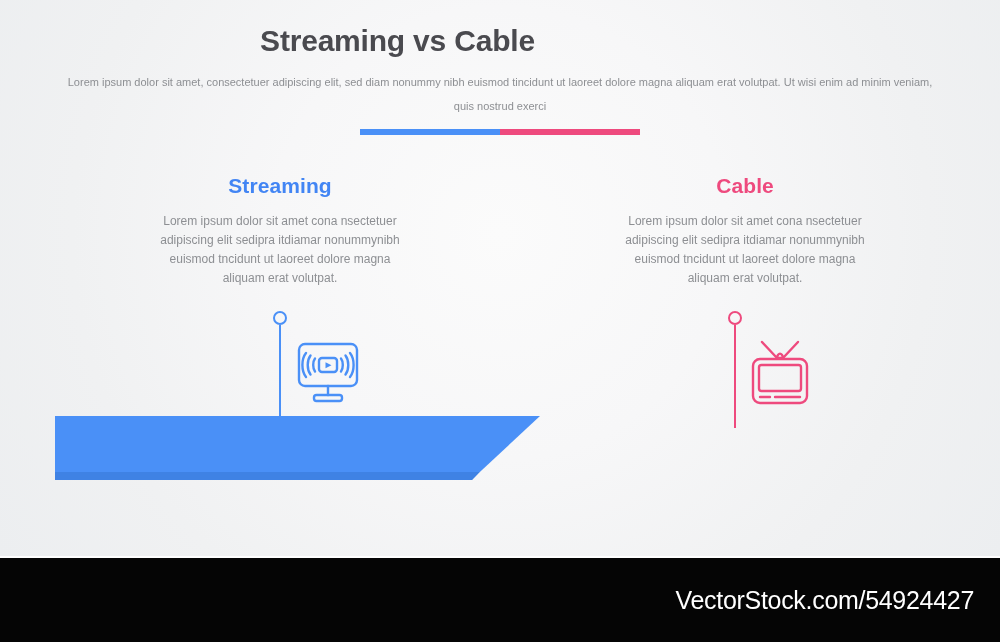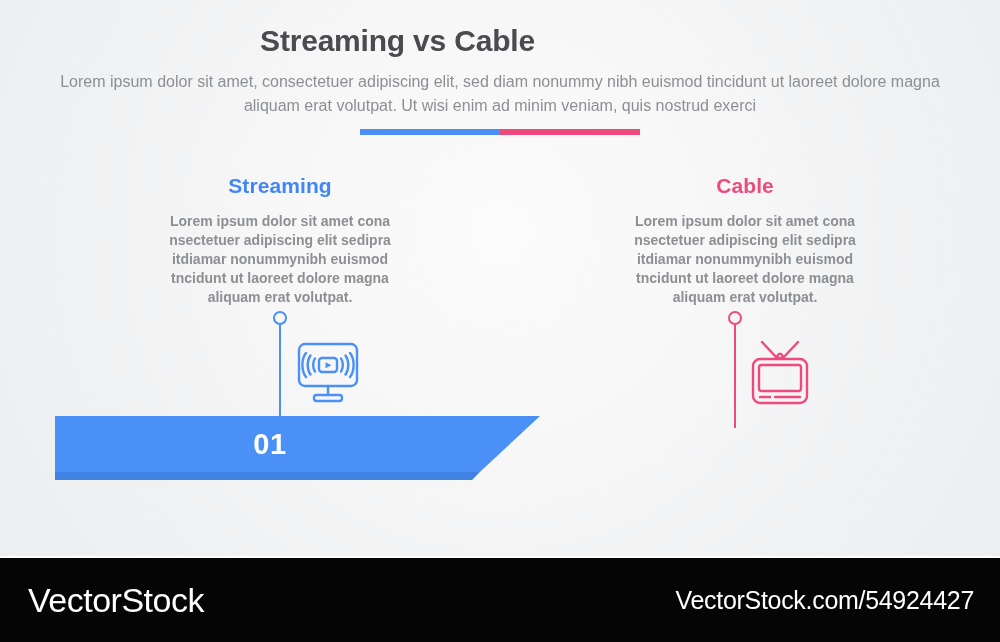--- a/index.html
+++ b/index.html
@@ -46,21 +46,21 @@
     letter-spacing: -0.2px;
   }
 
   .subtitle {
     position: absolute;
     left: 50%;
     transform: translateX(-50%);
     top: 70px;
     width: 880px;
     text-align: center;
-    font-size: 16px;
+    font-size: 11px;
     line-height: 24px;
     color: #8d8f93;
     font-weight: 400;
   }
 
   
   .divider {
     position: absolute;
     left: 360px;
     top: 129px;
@@ -88,25 +88,24 @@
   .col-heading {
     font-size: 21px;
     font-weight: bold;
     margin: 0 0 14px 0;
     letter-spacing: 0.1px;
   }
   .col.left  .col-heading { color: #4285f4; }
   .col.right .col-heading { color: #ee4a7e; }
 
   .col-desc {
-    font-size: 14px;
+    font-size: 12px;
     line-height: 19px;
     color: #8d8f93;
     padding: 0 24px;
-    font-weight: bold;
   }
 
   
   .connector {
     position: absolute;
     width: 16px;
   }
   .connector .dot {
     width: 14px;
     height: 14px;
@@ -284,25 +283,23 @@
         <rect x="11" y="27" width="42" height="26" rx="2.5"></rect>
         <path d="M12 59 L22 59"></path>
         <path d="M27 59 L52 59"></path>
       </svg>
     </div>
 
     <div class="bars">
       <div class="bar blue">
         <div class="face"></div>
         <div class="shade"></div>
-        <div class="num">01</div>
       </div>
 
     </div>
 
   </div>
 
   <div class="footer">
-    <div class="brand">VectorStock</div>
     <div class="url">VectorStock.com/54924427</div>
   </div>
 
 </div>
 
 </body></html>

